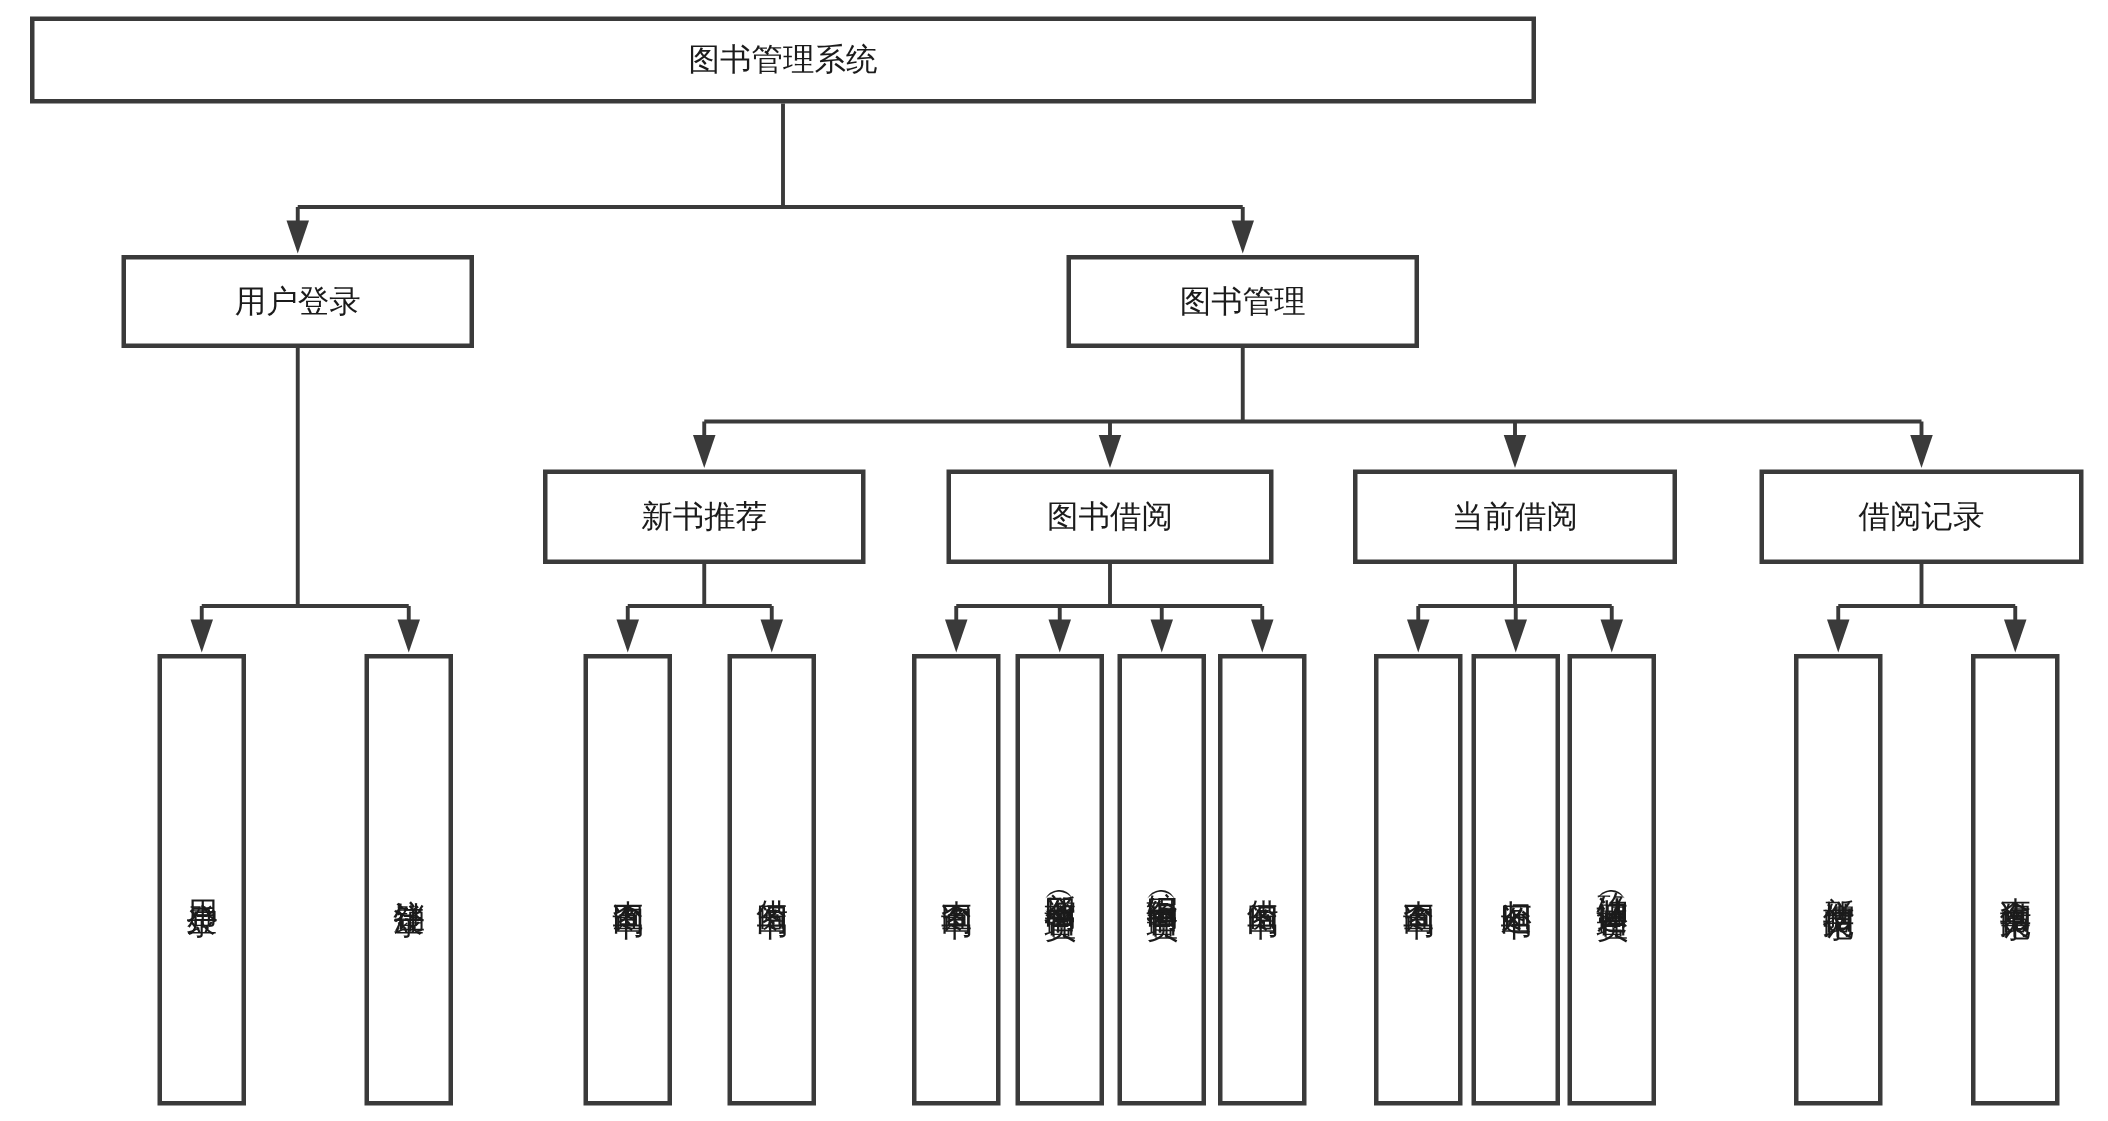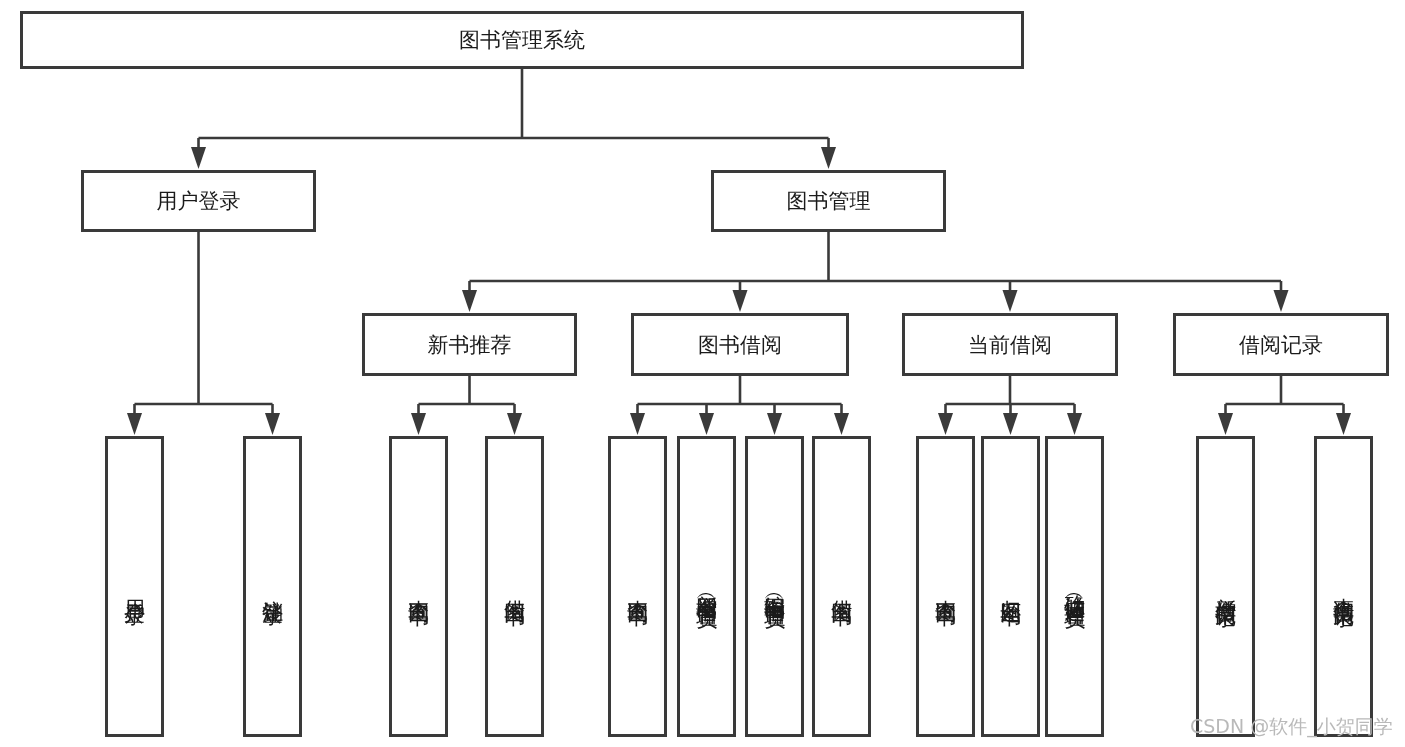--- a/index.html
+++ b/index.html
@@ -175,15 +175,14 @@
       <div class="vlabel" style="left: 677px; top: 436px; width: 59px; height: 301px;">新增图书（管理员）</div>
       <div class="vlabel" style="left: 745px; top: 436px; width: 59px; height: 301px;">编辑图书（管理员）</div>
       <div class="vlabel" style="left: 812px; top: 436px; width: 59px; height: 301px;">借阅图书</div>
       <div class="vlabel" style="left: 916px; top: 436px; width: 59px; height: 301px;">查询图书</div>
       <div class="vlabel" style="left: 981px; top: 436px; width: 59px; height: 301px;">归还图书</div>
       <div class="vlabel" style="left: 1045px; top: 436px; width: 59px; height: 301px;">确认归还（管理员）</div>
       <div class="vlabel" style="left: 1196px; top: 436px; width: 59px; height: 301px;">新增借阅记录</div>
       <div class="vlabel" style="left: 1314px; top: 436px; width: 59px; height: 301px;">查询借阅记录</div>
     </div>
 
-  <div class="watermark" style="left: 1190px; top: 714px;">CSDN @软件_小贺同学</div>
 
 </div>
 
 </body></html>

